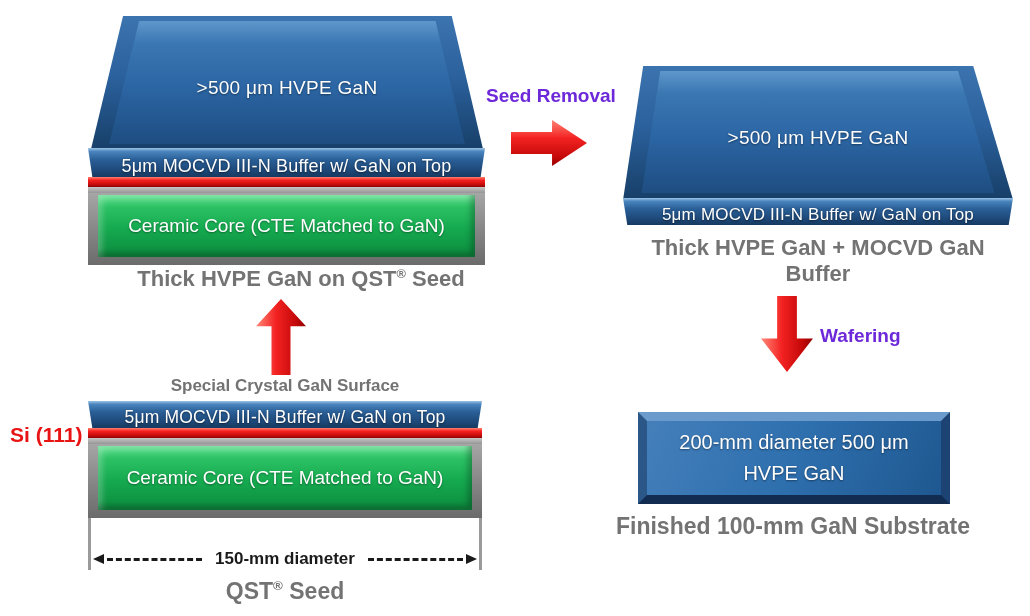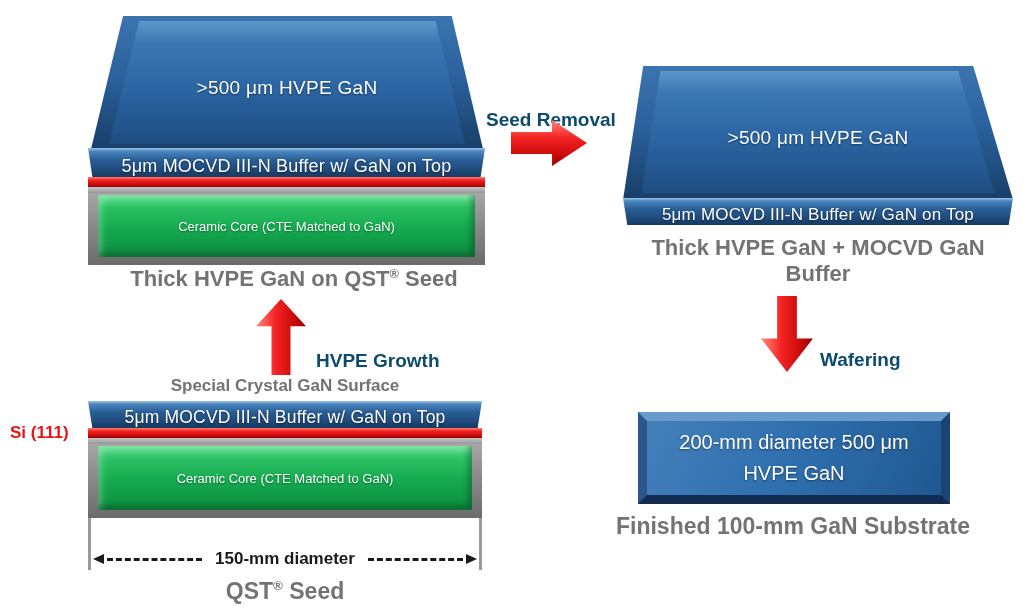--- a/index.html
+++ b/index.html
@@ -26,40 +26,40 @@
     background:linear-gradient(180deg,#9DC3E6 0%,#4A85BE 12%,#2A5F97 40%,#1E4A7B 75%,#163A61 100%);
     color:#fff;font-size:18px;letter-spacing:.2px;text-shadow:0 1px 2px rgba(0,0,0,.5);}
   .red-layer{position:absolute;
     background:linear-gradient(180deg,#FF8070 0%,#F52020 32%,#CE0E0E 70%,#8F0404 100%);}
   .gray-sliver{position:absolute;background:linear-gradient(180deg,#C6C6C6,#969696);}
   .frame{position:absolute;
     background:linear-gradient(180deg,#A6A6A6 0%,#8A8A8A 45%,#6B6B6B 100%);}
   .green{position:absolute;inset:2px 10px 8px 10px;display:flex;align-items:center;justify-content:center;
     background:linear-gradient(180deg,#63E191 0%,#2BC163 20%,#15A94F 55%,#0C8C3E 100%);
     box-shadow:inset -4px -4px 6px rgba(0,0,0,.28),inset 4px 3px 6px rgba(255,255,255,.28);}
-  .green-lbl{color:#fff;font-size:13px;text-shadow:0 1px 2px rgba(0,0,0,.4);}
+  .green-lbl{color:#fff;font-size:19px;text-shadow:0 1px 2px rgba(0,0,0,.4);}
 
   
   .slab{position:absolute;box-sizing:border-box;border:9px solid;
     border-color:#6B9BCD #1C4373 #112C50 #2A5788;
     background:linear-gradient(115deg,#447FBA 0%,#2E6FAE 50%,#1F5890 100%);
     display:flex;align-items:center;justify-content:center;}
   .slab-lbl{width:282px;text-align:center;color:#fff;font-size:20px;line-height:1.55;
     text-shadow:0 1px 2px rgba(0,0,0,.45);}
 
   
   .cap{position:absolute;text-align:center;color:#737373;font-weight:600;}
   .cap sup{font-size:58%;}
-  .cap1{left:84px;top:266px;width:420px;font-size:22px;}
+  .cap1{left:91px;top:266px;width:420px;font-size:22px;}
   .cap2{left:618px;top:235px;width:400px;font-size:22px;}
   .cap3{left:88px;top:578px;width:394px;font-size:23px;}
   .cap4{left:613px;top:513px;width:360px;font-size:23px;}
   .surface-lbl{left:88px;top:376px;width:394px;font-size:17px;font-weight:600;}
-  .redlbl{position:absolute;color:#0c4a6e;font-weight:700;font-size:19px;white-space:nowrap;margin-top:24px;}
-  .si-lbl{position:absolute;left:10px;top:423px;color:#E81414;font-weight:700;font-size:17px;}
+  .redlbl{position:absolute;color:#6d28d9;font-weight:700;font-size:19px;white-space:nowrap;}
+  .si-lbl{position:absolute;left:10px;top:423px;color:#E81414;font-weight:700;font-size:21px;}
   .coating-lbl{position:absolute;left:0;right:0;top:4px;text-align:center;
     color:#8F8F8F;font-size:17px;letter-spacing:.4px;}
 
   
   .parrow{position:absolute;}
   .arrow-right{clip-path:polygon(0 27%,54% 27%,54% 2%,100% 50%,54% 98%,54% 73%,0 73%);
     background:linear-gradient(180deg,#FF8878 0%,#F32222 40%,#C40808 80%,#900000 100%);}
   .arrow-up{clip-path:polygon(50% 0,100% 36%,69% 36%,69% 100%,31% 100%,31% 36%,0 36%);
     background:linear-gradient(90deg,#FF8878 0%,#F32222 40%,#C40808 80%,#900000 100%);}
   .arrow-down{clip-path:polygon(31% 0,69% 0,69% 56%,100% 56%,50% 100%,0 56%,31% 56%);
@@ -115,21 +115,20 @@
     <div class="bar" style="left:623px;top:198px;width:390px;height:27px;font-size:17px;">
       <span>5μm MOCVD III-N Buffer w/ GaN on Top</span>
     </div>
     <div class="cap cap2">Thick HVPE GaN + MOCVD GaN Buffer</div>
   </div>
 
   <div class="parrow arrow-down" style="left:761px;top:296px;width:52px;height:76px;"></div>
   <div class="redlbl" style="left:820px;top:325px;">Wafering</div>
 
   <div class="parrow arrow-up" style="left:256px;top:299px;width:50px;height:76px;"></div>
-  <div class="redlbl" style="left:316px;top:326px;">HVPE Growth</div>
 
   <div>
     <div class="cap surface-lbl">Special Crystal GaN Surface</div>
     <div class="bar" style="left:88px;top:401px;width:394px;height:27px;font-size:17.5px;">
       <span>5μm MOCVD III-N Buffer w/ GaN on Top</span>
     </div>
     <div class="si-lbl">Si (111)</div>
     <div class="red-layer" style="left:88px;top:428px;width:394px;height:10px;"></div>
     <div class="gray-sliver" style="left:88px;top:438px;width:394px;height:6px;"></div>
     <div class="frame" style="left:88px;top:444px;width:394px;height:74px;">

